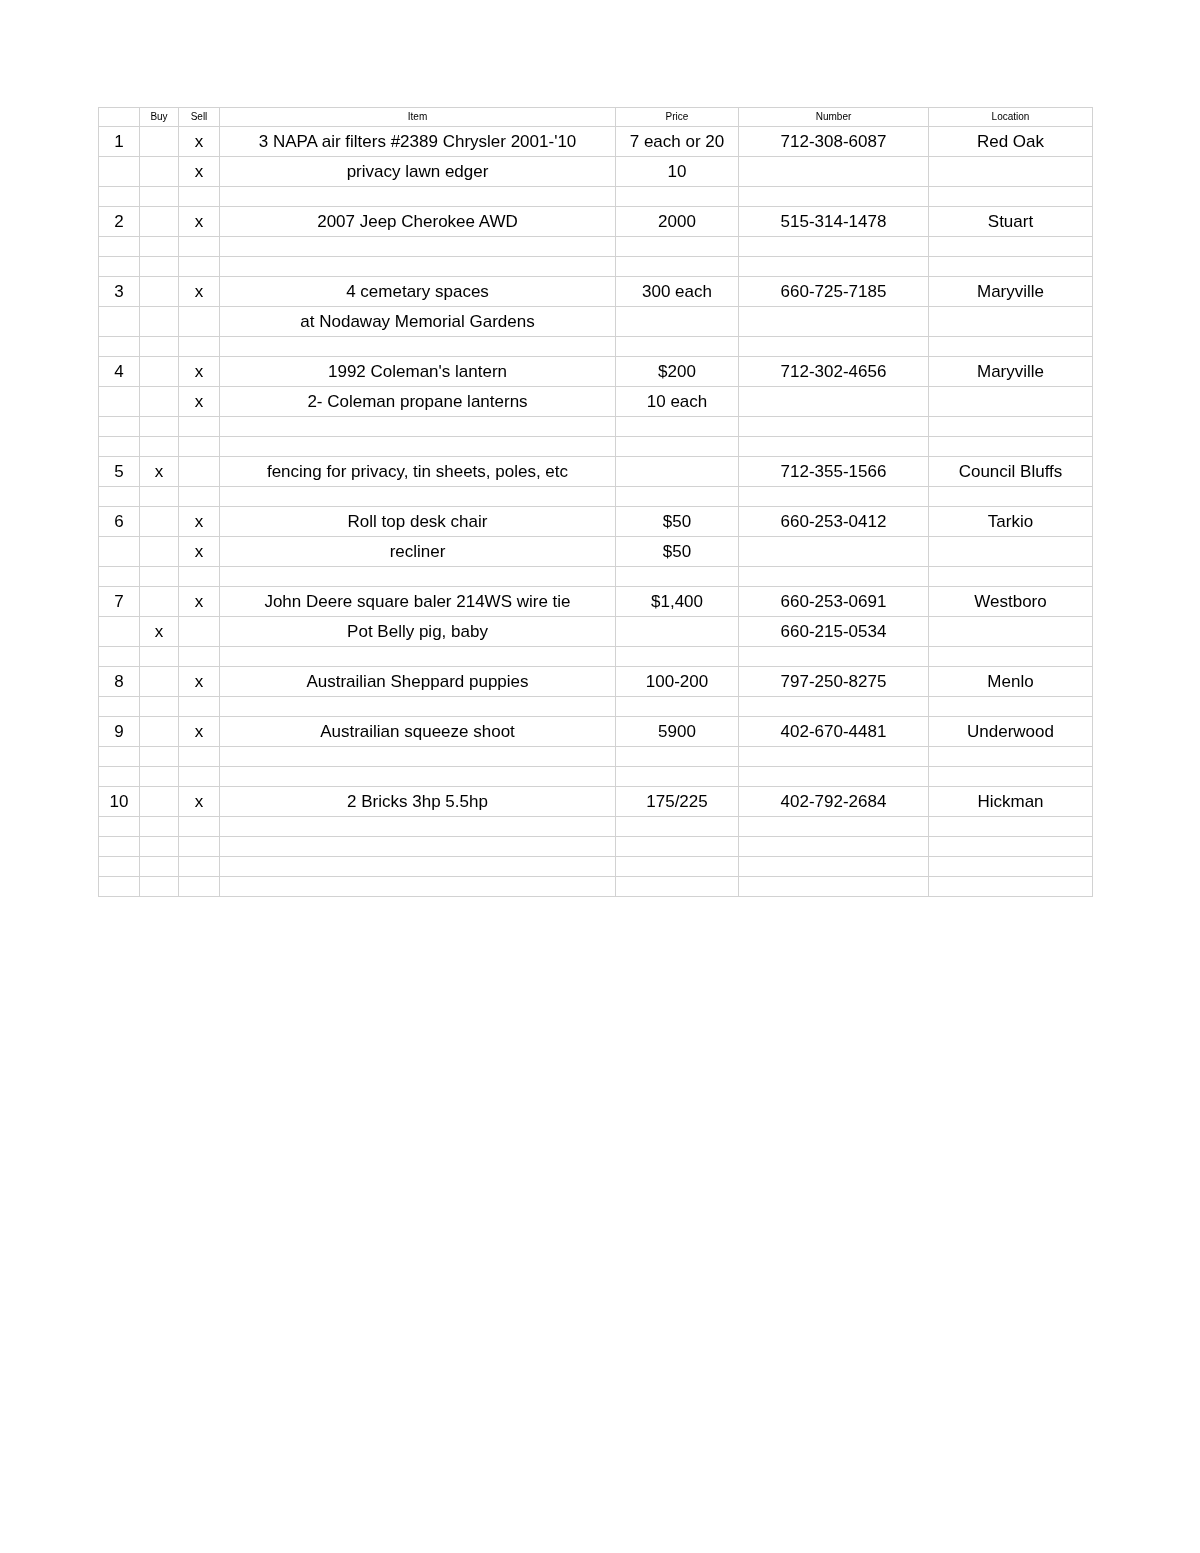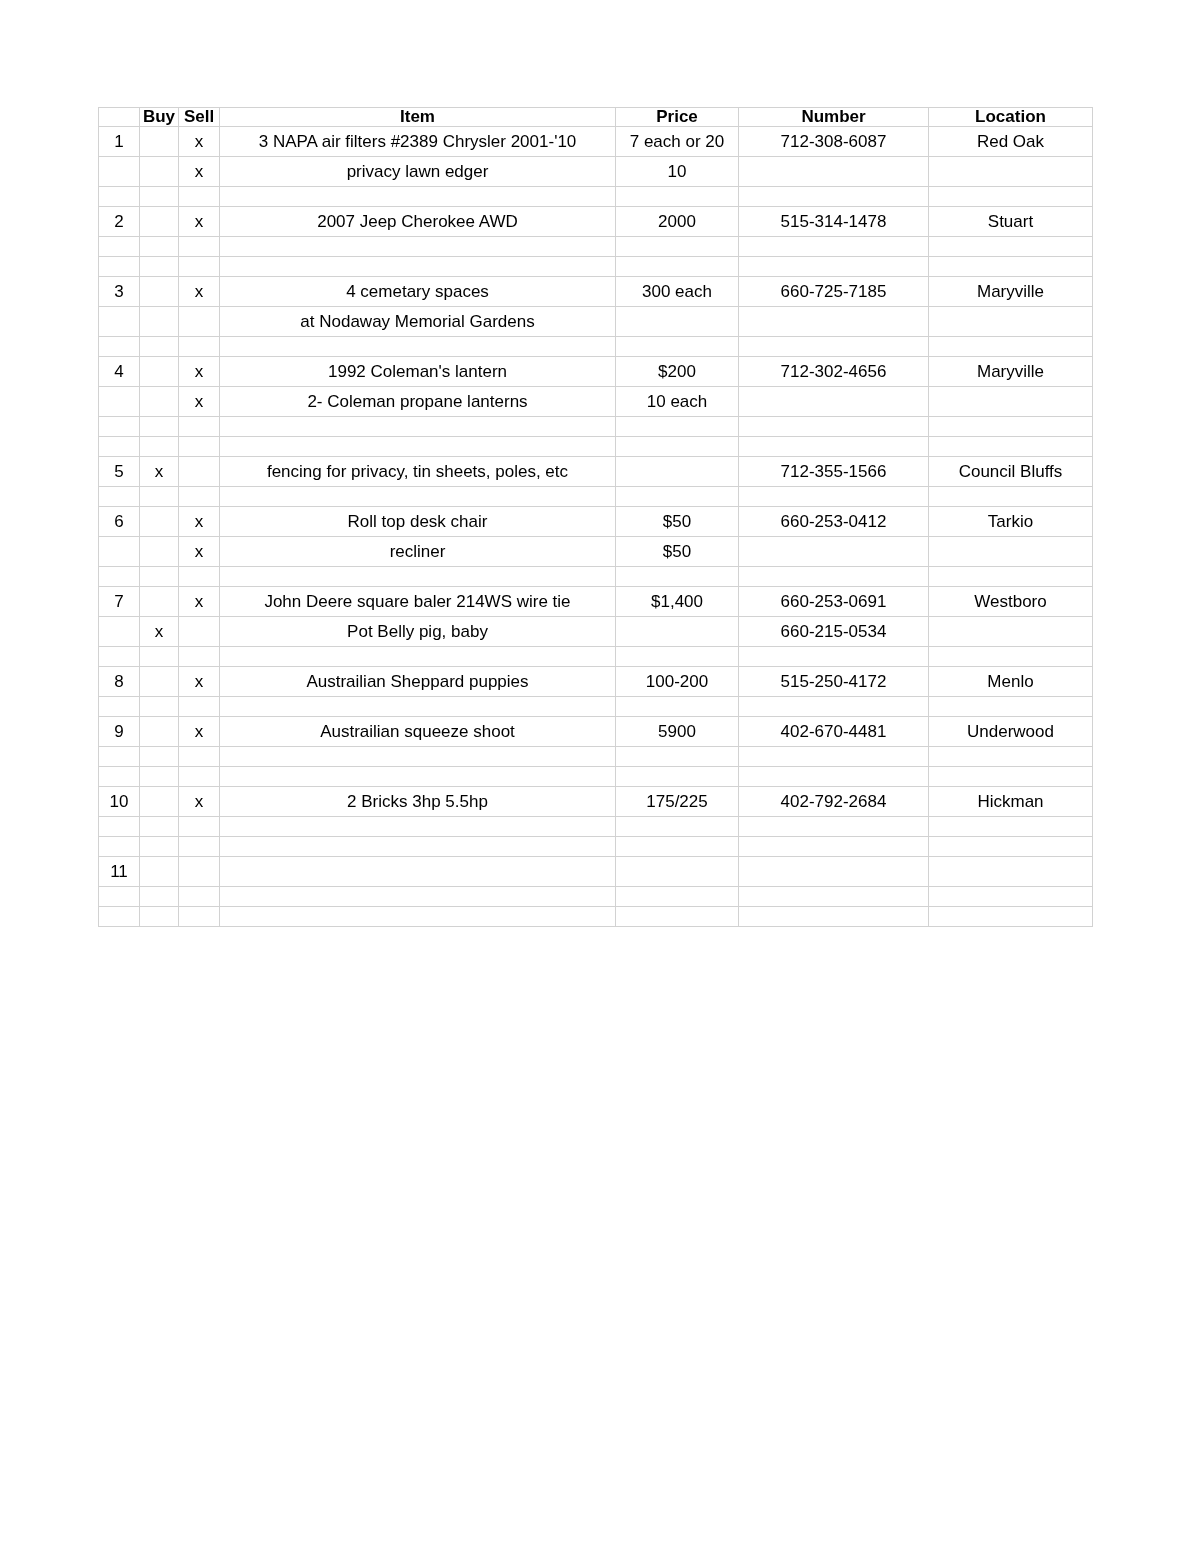--- a/index.html
+++ b/index.html
@@ -28,22 +28,22 @@
   table.sheet th,
   table.sheet td {
     border: 1px solid #d2d2d2;
     padding: 0;
     text-align: center;
     vertical-align: middle;
     overflow: hidden;
     white-space: nowrap;
   }
   table.sheet th {
-    font-size: 17px;
-    font-weight: bold;
+    font-size: 10px;
+    font-weight: normal;
     height: 18px;
     line-height: 18px;
   }
   table.sheet td {
     font-size: 17px;
     font-weight: normal;
   }
   tr.tall td { height: 30px; }
   tr.short td { height: 20px; }
   td.cell-num {
@@ -269,21 +269,21 @@
           <td class="cell-price"></td>
           <td class="cell-number"></td>
           <td class="cell-location"></td>
         </tr>
         <tr class="tall">
           <td class="cell-num">8</td>
           <td class="cell-buy"></td>
           <td class="cell-sell">x</td>
           <td class="cell-item">Austrailian Sheppard puppies</td>
           <td class="cell-price">100-200</td>
-          <td class="cell-number">515-250-4172</td>
+          <td class="cell-number">797-250-8275</td>
           <td class="cell-location">Menlo</td>
         </tr>
         <tr class="short">
           <td class="cell-num"></td>
           <td class="cell-buy"></td>
           <td class="cell-sell"></td>
           <td class="cell-item"></td>
           <td class="cell-price"></td>
           <td class="cell-number"></td>
           <td class="cell-location"></td>
@@ -328,29 +328,20 @@
           <td class="cell-num"></td>
           <td class="cell-buy"></td>
           <td class="cell-sell"></td>
           <td class="cell-item"></td>
           <td class="cell-price"></td>
           <td class="cell-number"></td>
           <td class="cell-location"></td>
         </tr>
         <tr class="short">
           <td class="cell-num"></td>
-          <td class="cell-buy"></td>
-          <td class="cell-sell"></td>
-          <td class="cell-item"></td>
-          <td class="cell-price"></td>
-          <td class="cell-number"></td>
-          <td class="cell-location"></td>
-        </tr>
-        <tr class="tall">
-          <td class="cell-num">11</td>
           <td class="cell-buy"></td>
           <td class="cell-sell"></td>
           <td class="cell-item"></td>
           <td class="cell-price"></td>
           <td class="cell-number"></td>
           <td class="cell-location"></td>
         </tr>
         <tr class="short">
           <td class="cell-num"></td>
           <td class="cell-buy"></td>

